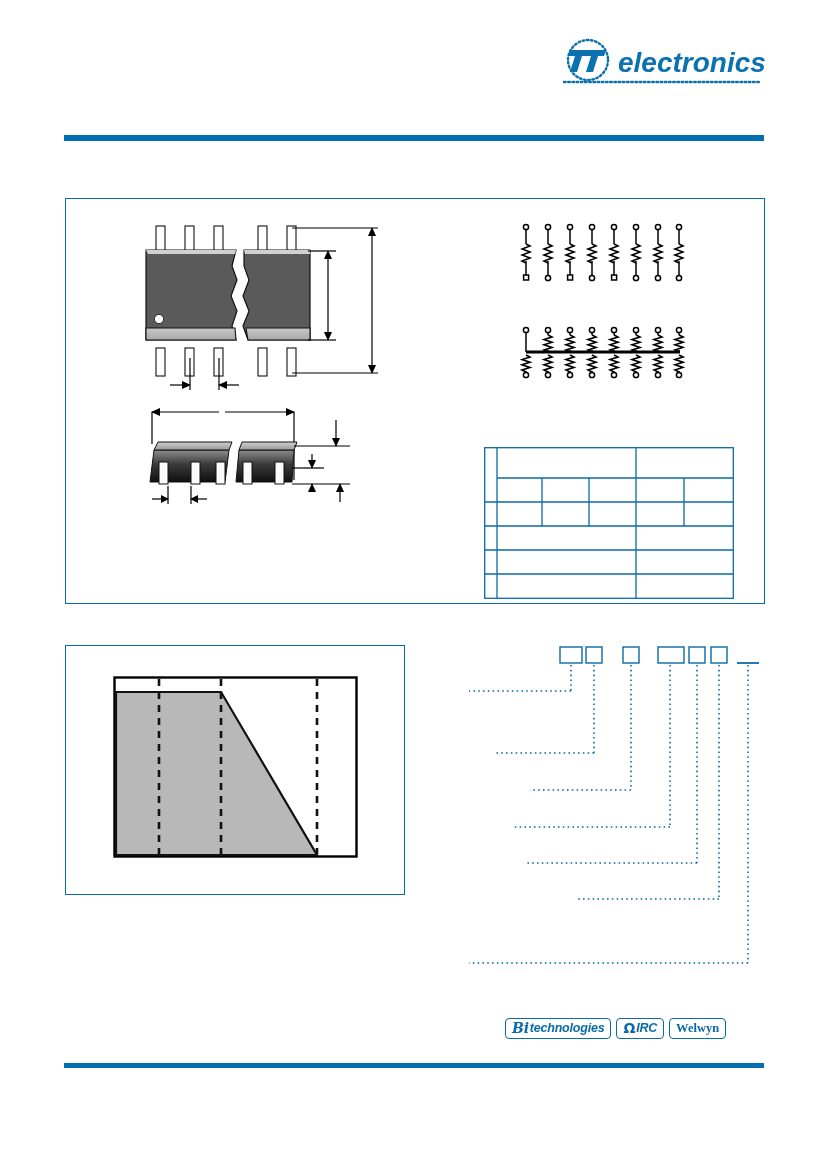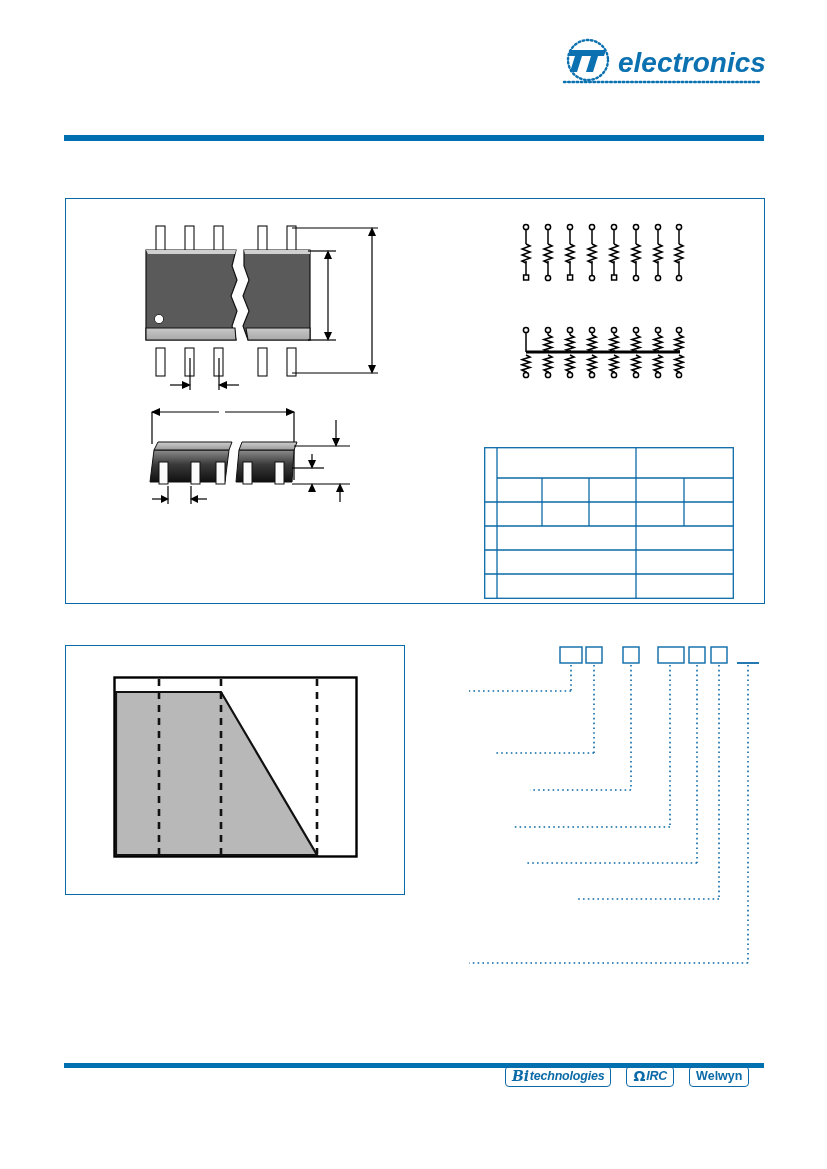--- a/index.html
+++ b/index.html
@@ -60,25 +60,25 @@
     position: absolute;
     left: 64px;
     top: 1063px;
     width: 700px;
     height: 5px;
     background: #0070b0;
   }
   #footer-brands {
     position: absolute;
     left: 505px;
-    top: 1064px;
+    top: 1016px;
     height: 24px;
     display: flex;
     align-items: center;
-    gap: 15px;
+    gap: 5px;
   }
   .brand-chip {
     border: 1.6px solid #0b6aa8;
     border-radius: 4px;
     height: 21px;
     display: flex;
     align-items: center;
     justify-content: center;
     padding: 0 6px;
     box-sizing: border-box;
@@ -98,20 +98,21 @@
   }
   .brand-chip .omega {
     font-family: "DejaVu Sans", sans-serif;
     font-style: normal;
     font-size: 14px;
     margin-right: 1px;
   }
   .brand-chip.welwyn {
     font-style: normal;
     letter-spacing: 0px;
+    font-family: Liberation Serif, serif;
   }
 </style>
 </head>
 <body>
 
 <svg id="brand-logo" class="svgblock" viewBox="0 0 212 48">
   <defs>
     <pattern id="dotring" patternUnits="userSpaceOnUse" width="4" height="4">
       <circle cx="1.3" cy="1.3" r="1.1" fill="#0b71b0"></circle>
     </pattern>

